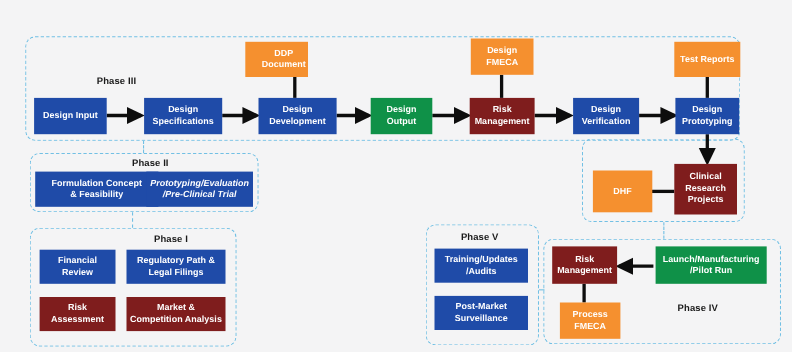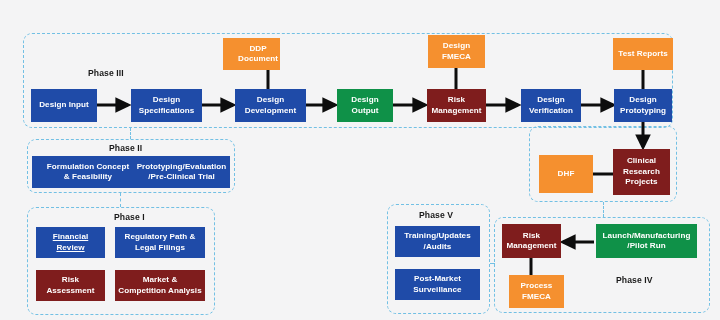--- a/index.html
+++ b/index.html
@@ -51,24 +51,24 @@
 </style>
 </head>
 <body>
 
 <div id="canvas">
 
   <div class="phase-box" style="left:23px;top:33px;width:650px;height:95px;"></div>
   <div class="phase-label" style="left:88px;top:48px;margin-top:20px;">Phase III</div>
 
   <div class="phase-box" style="left:27px;top:139px;width:208px;height:54px;"></div>
-  <div class="phase-label" style="left:91px;top:143px;padding-left:18px;">Phase II</div>
+  <div class="phase-label" style="left:102px;top:143px;padding-left:18px;">Phase II</div>
 
   <div class="phase-box" style="left:27px;top:207px;width:188px;height:108px;"></div>
-  <div class="phase-label" style="left:85px;top:212px;padding-left:29px;">Phase I</div>
+  <div class="phase-label" style="left:111px;top:212px;padding-left:29px;">Phase I</div>
 
   <div class="phase-box" style="left:529px;top:126px;width:148px;height:76px;"></div>
 
   <div class="phase-box" style="left:387px;top:204px;width:103px;height:110px;"></div>
   <div class="phase-label" style="left:419px;top:210px;">Phase V</div>
 
   <div class="phase-box" style="left:494px;top:217px;width:216px;height:96px;"></div>
   <div class="phase-label" style="left:616px;top:275px;">Phase IV</div>
 
   <div class="dashlink" style="left:130px;top:128px;height:11px;"></div>
@@ -179,28 +179,28 @@
     </div>
   </div>
 
   <div class="node blue" style="left:32px;top:156px;width:112px;height:32px;">
     <div>
       <span>Formulation Concept</span>
       <span>&amp; Feasibility</span>
     </div>
   </div>
 
-  <div class="node blue" style="left:133px;top:156px;width:97px;height:32px;">
+  <div class="node blue" style="left:133px;top:156px;width:97px;height:32px;font-style:italic;">
     <div>
       <span>Prototyping/Evaluation</span>
       <span>/Pre-Clinical Trial</span>
     </div>
   </div>
 
-  <div class="node blue" style="left:36px;top:227px;width:69px;height:31px;text-decoration:underline;">
+  <div class="node blue" style="left:36px;top:227px;width:69px;height:31px;">
     <div>
       <span>Financial</span>
       <span>Review</span>
     </div>
   </div>
 
   <div class="node blue" style="left:115px;top:227px;width:90px;height:31px;">
     <div>
       <span>Regulatory Path &amp;</span>
       <span>Legal Filings</span>

